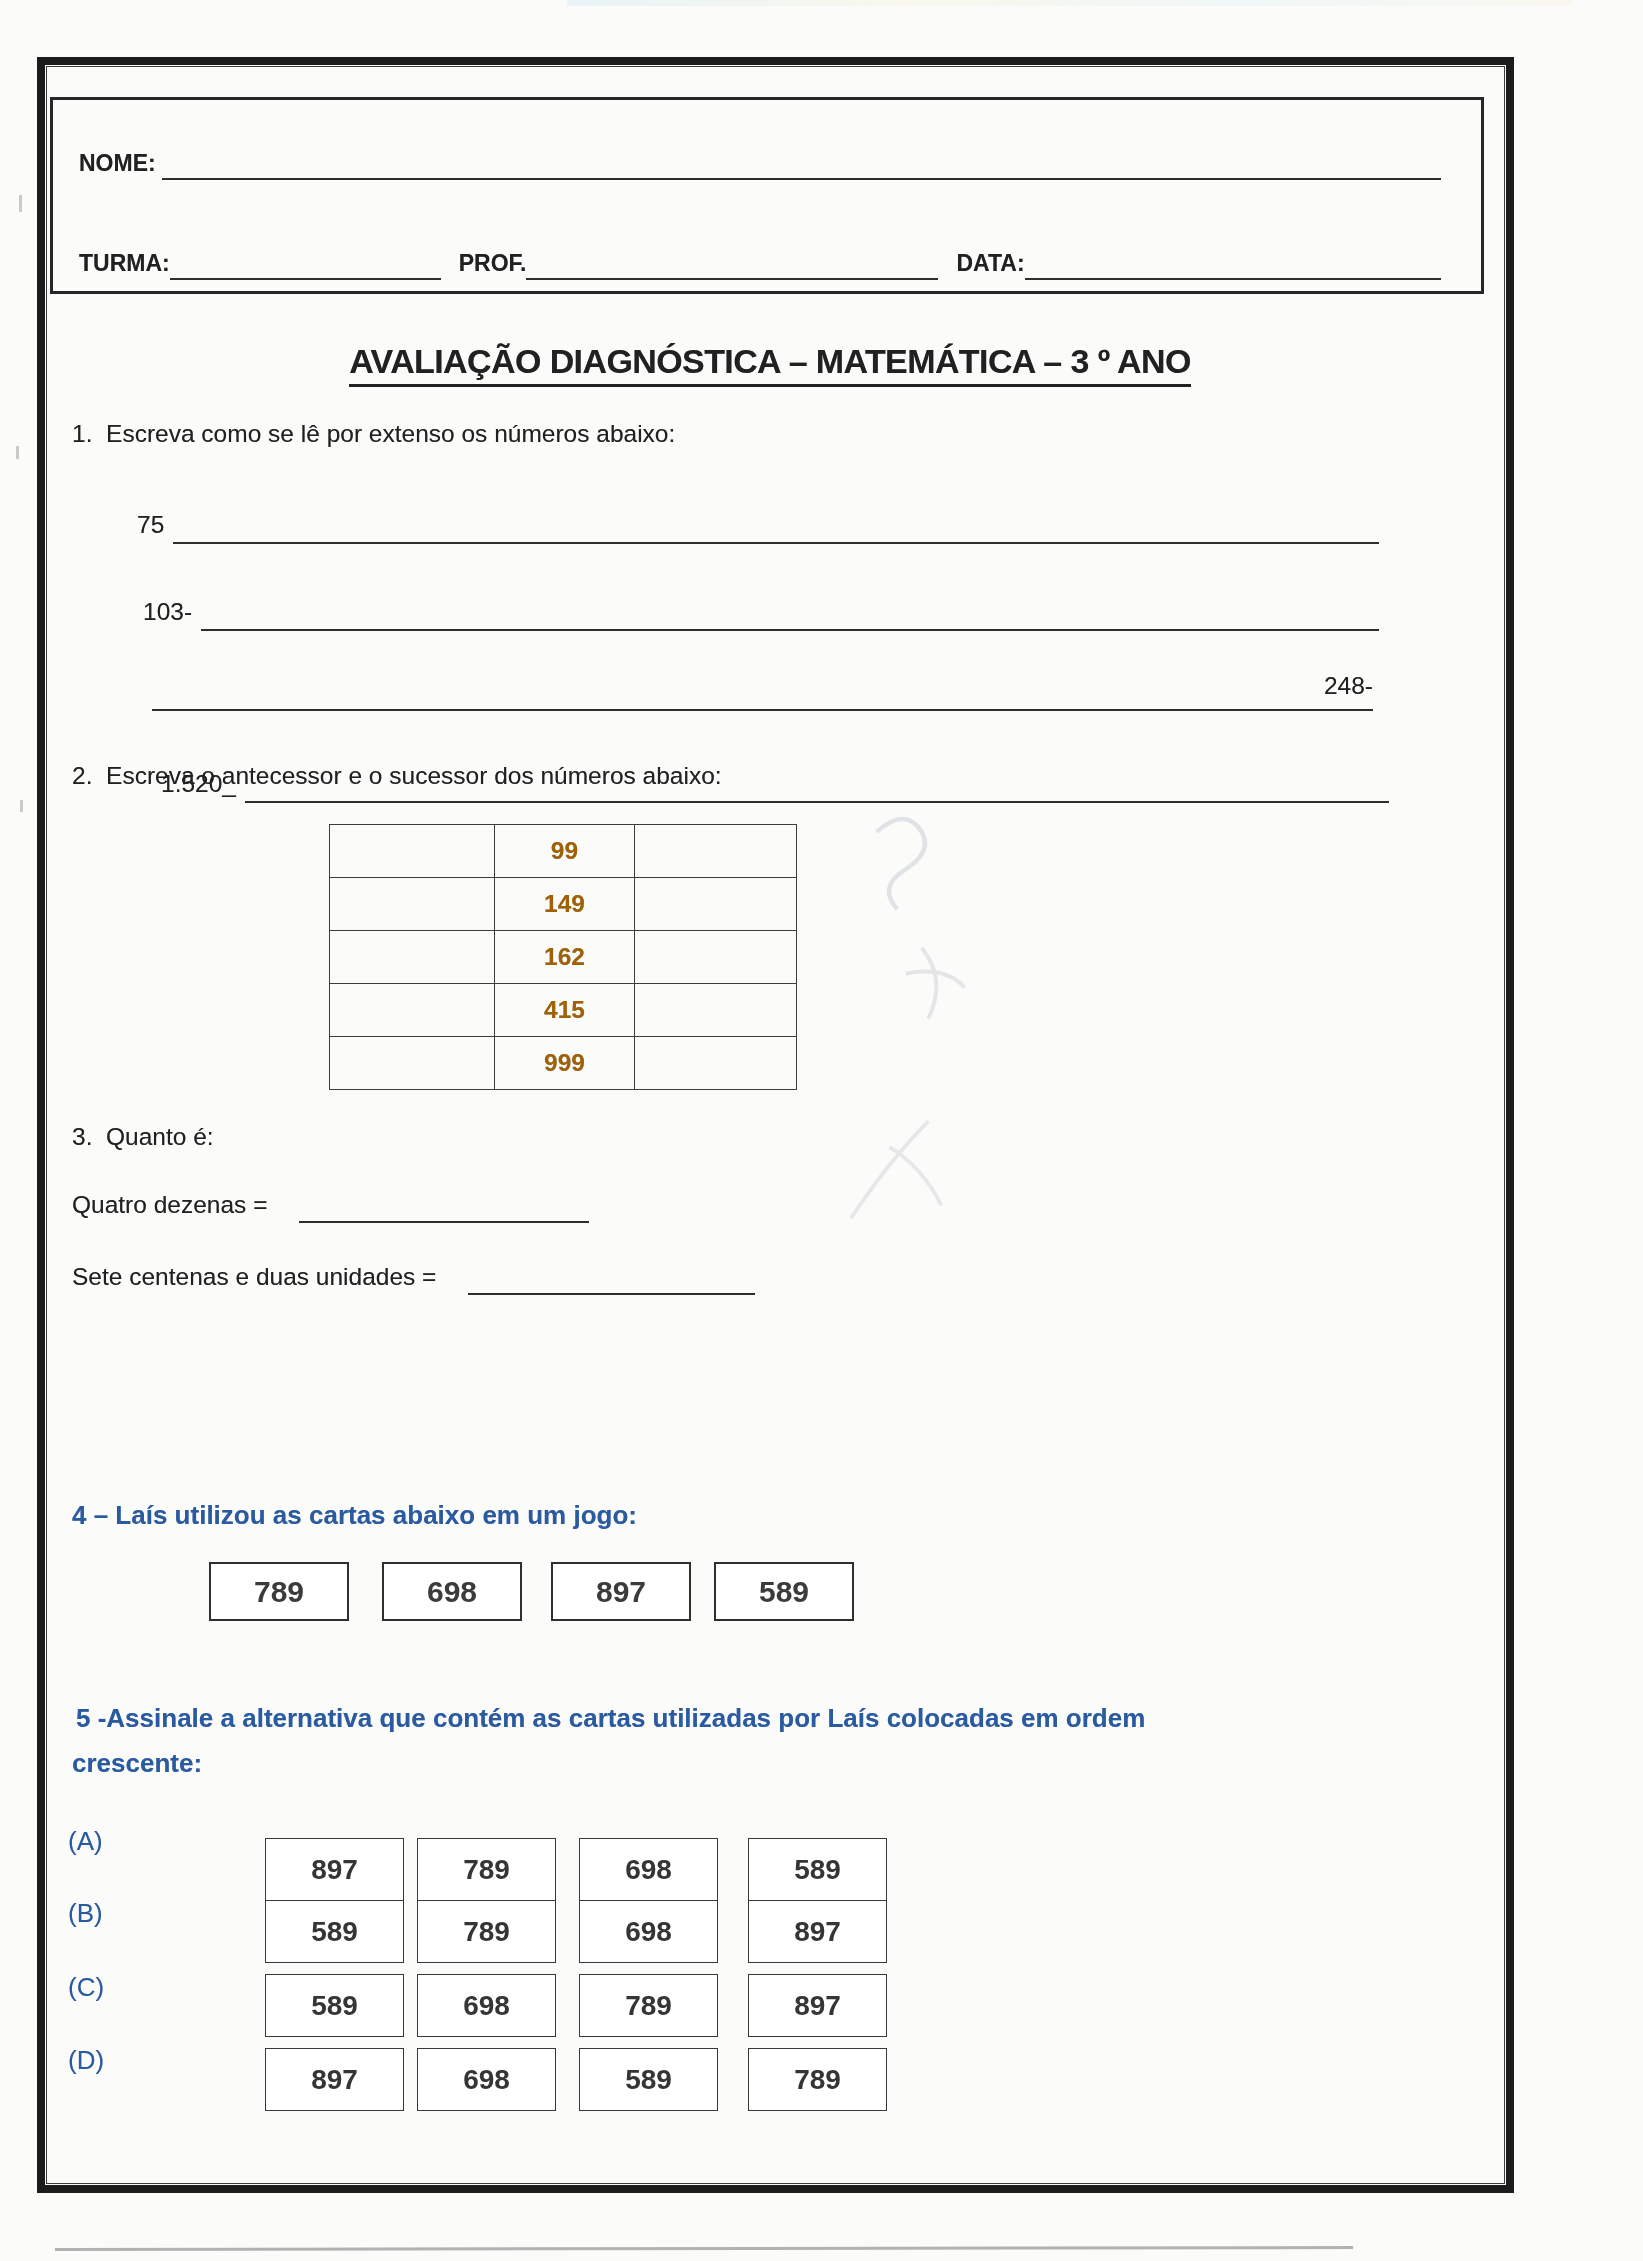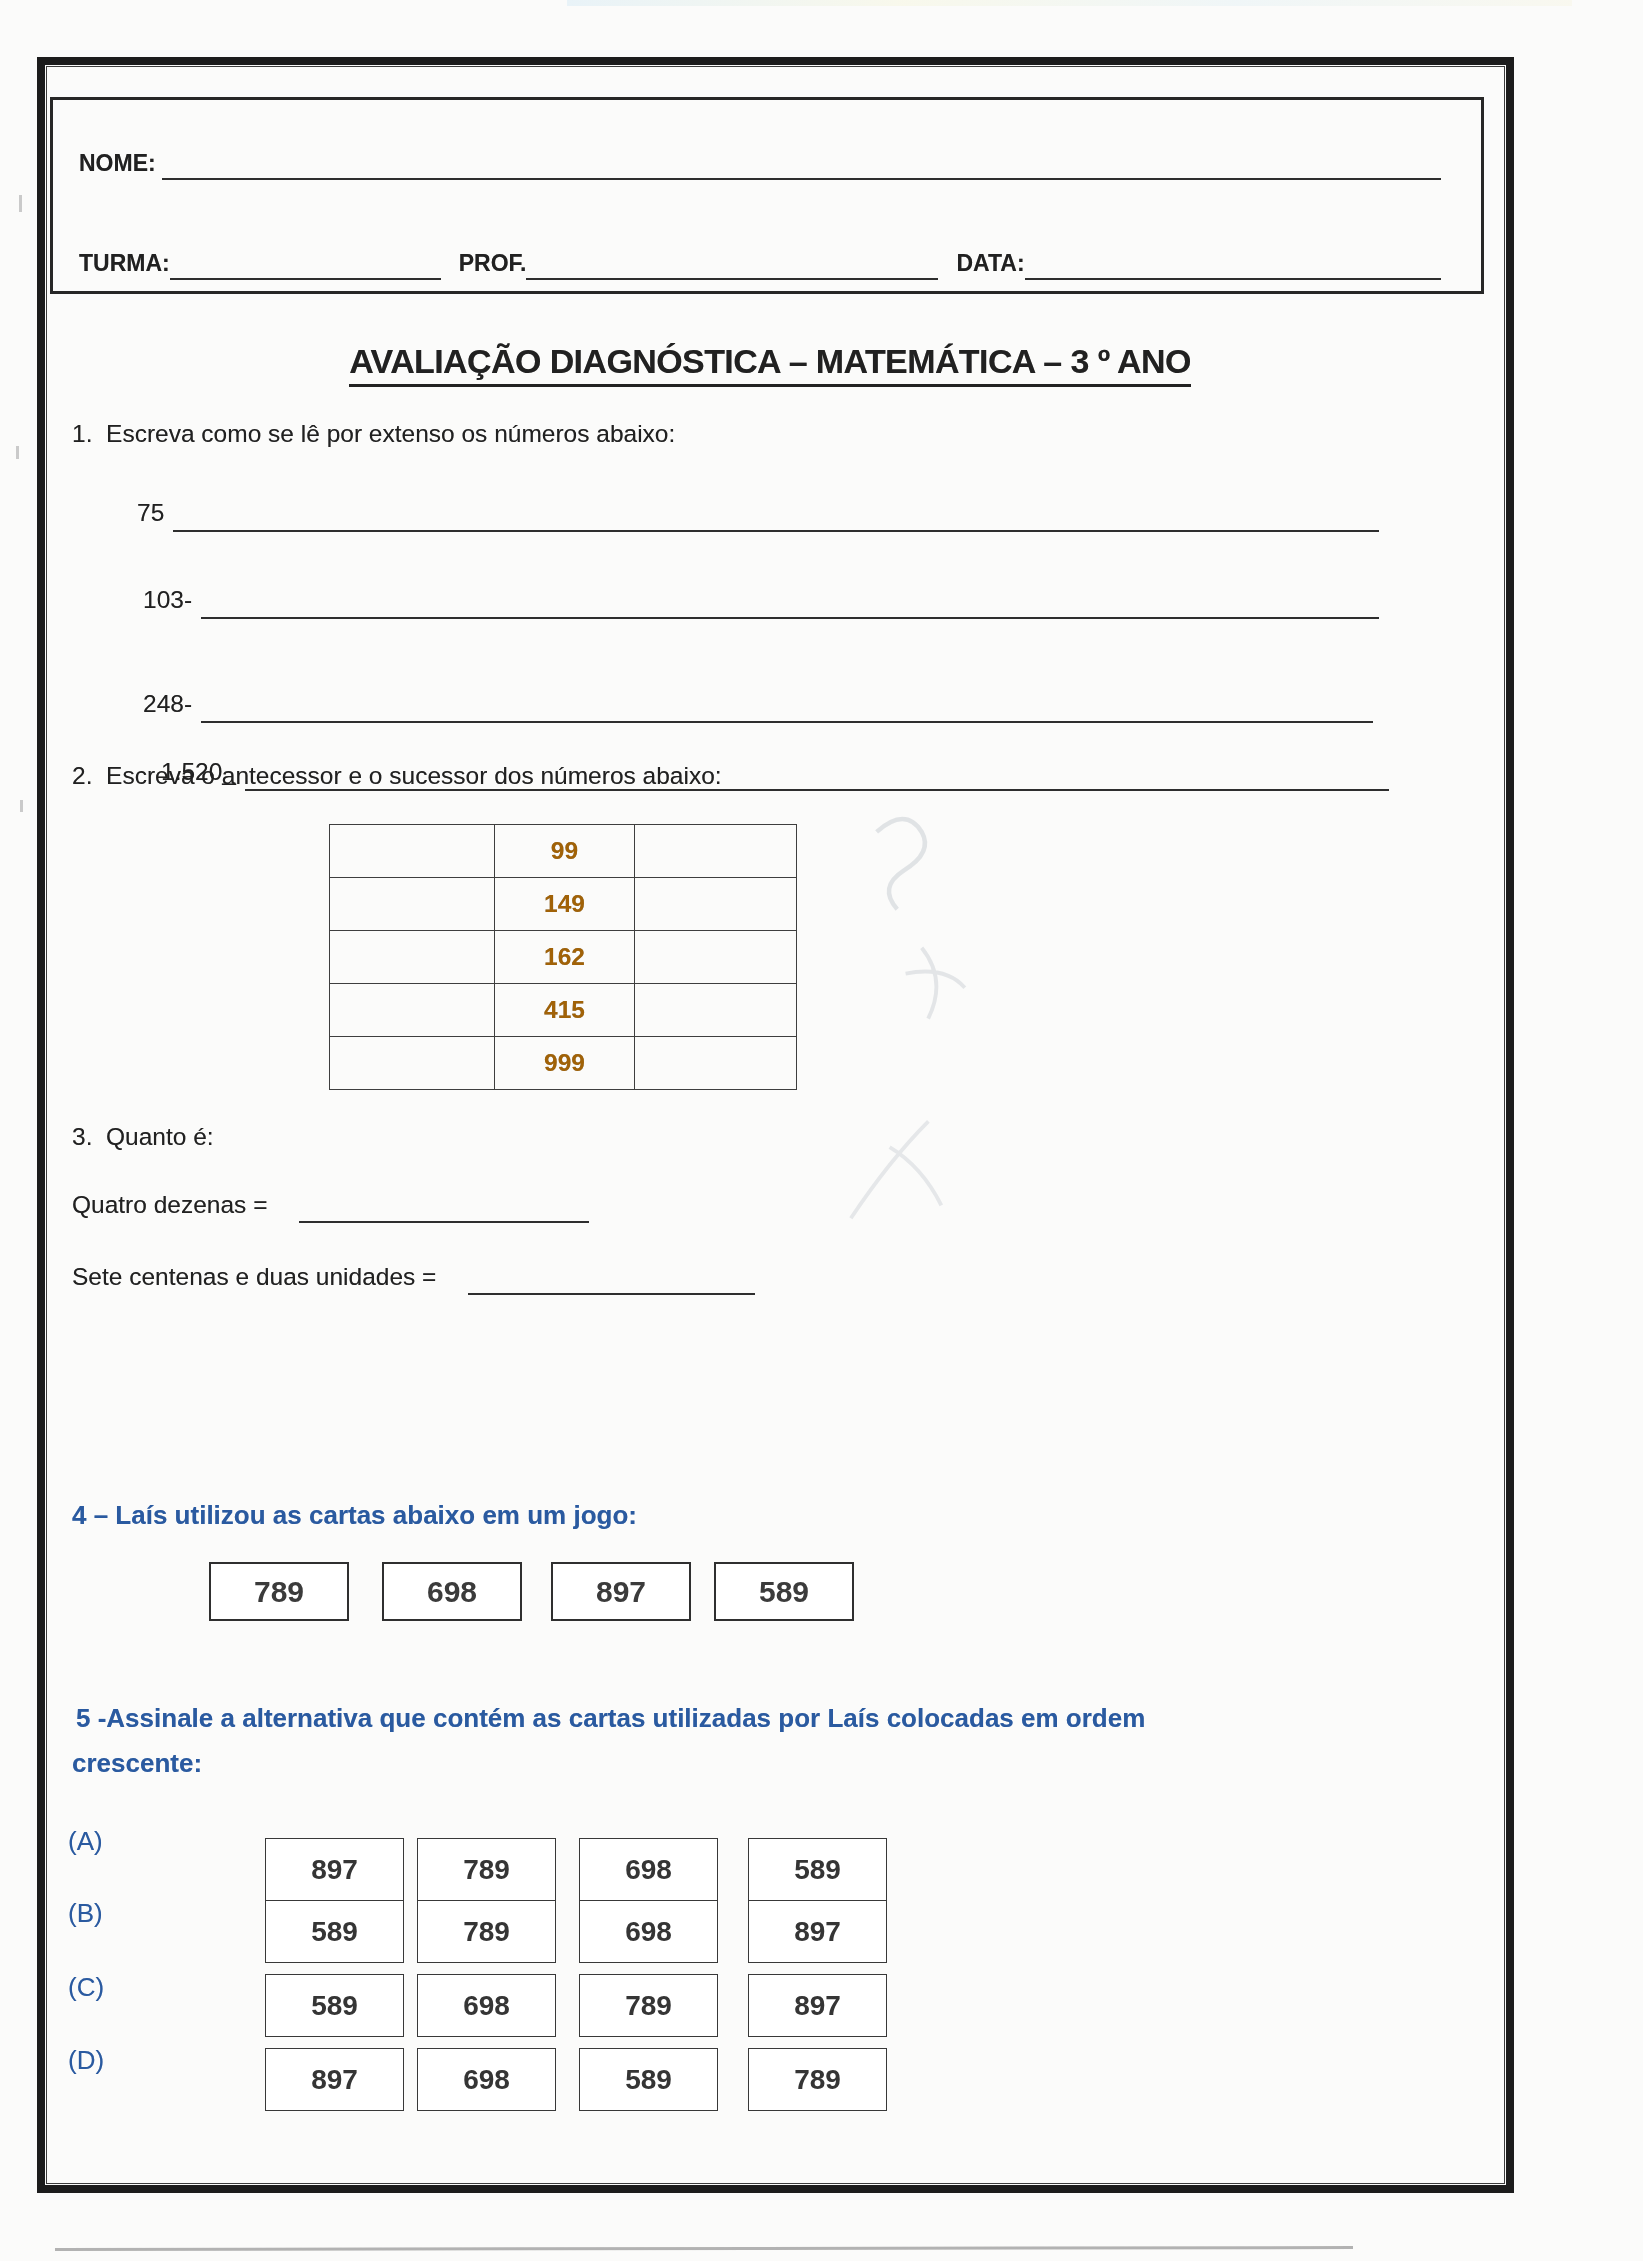--- a/index.html
+++ b/index.html
@@ -20,21 +20,21 @@
   .fill{border-bottom:2.6px solid #2e2e2e;align-self:stretch;}
   .grow{flex:1;}
   .mlc{margin-left:18px;}
   
   .title{position:absolute;left:58px;top:342px;width:1424px;text-align:center;}
   .title span{display:inline-block;font-size:34px;font-weight:bold;letter-spacing:-0.6px;
               border-bottom:3.9px solid #222;padding-bottom:3.2px;}
   .prompt{position:absolute;font-size:24.5px;white-space:pre;}
   .blue{color:#2a5aa0;font-weight:bold;text-shadow:0 0 0.6px rgba(42,90,160,.4);}
   
-  .q1row{position:absolute;display:flex;align-items:flex-end;height:37px;}
+  .q1row{position:absolute;display:flex;align-items:flex-end;height:37px;margin-top:12px;}
   .q1num{font-size:24.5px;line-height:1;padding-bottom:6.4px;white-space:nowrap;}
   .q1row .fill{flex:1;margin-left:9px;}
   
   .t2{position:absolute;left:329px;top:824px;border-collapse:collapse;}
   .t2 td{border:1.9px solid #3e3e3e;height:52px;padding:0;}
   .t2 .c1{width:164px;} .t2 .c2{width:139px;} .t2 .c3{width:161px;}
   .t2 .mid{font-size:24.5px;font-weight:bold;text-align:center;color:#a16207;}
   
   .q3row{position:absolute;left:72px;display:flex;align-items:flex-end;height:35px;gap:24px;}
   .q3lbl{font-size:24.5px;line-height:1;padding-bottom:5.2px;white-space:nowrap;}
@@ -102,21 +102,21 @@
 
   <div class="prompt ink" style="left:72px;top:420px;">1.  Escreva como se lê por extenso os números abaixo:</div>
   <div class="q1row" style="left:137px;top:495px;width:1242px;">
     <span class="q1num ink">75</span>
     <span class="fill"></span>
   </div>
   <div class="q1row" style="left:143px;top:582px;width:1236px;">
     <span class="q1num ink">103-</span>
     <span class="fill"></span>
   </div>
-  <div class="q1row" style="left:143px;top:686px;width:1230px;">
+  <div class="q1row" style="left:143px;top:662px;width:1230px;flex-direction:column;">
     <span class="q1num ink">248-</span>
     <span class="fill"></span>
   </div>
   <div class="q1row" style="left:161px;top:754px;width:1228px;">
     <span class="q1num ink">1.520_</span>
     <span class="fill"></span>
   </div>
 
   <div class="prompt ink" style="left:72px;top:762px;">2.  Escreva o antecessor e o sucessor dos números abaixo:</div>
   <table class="t2">

